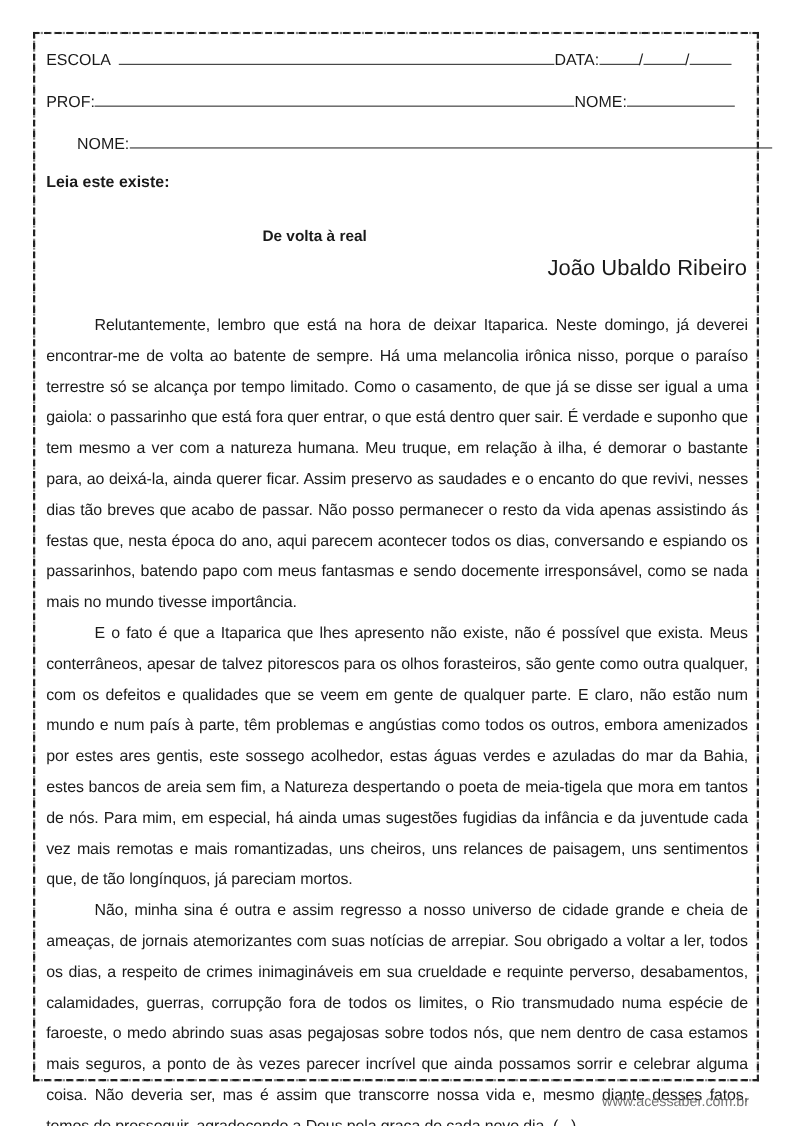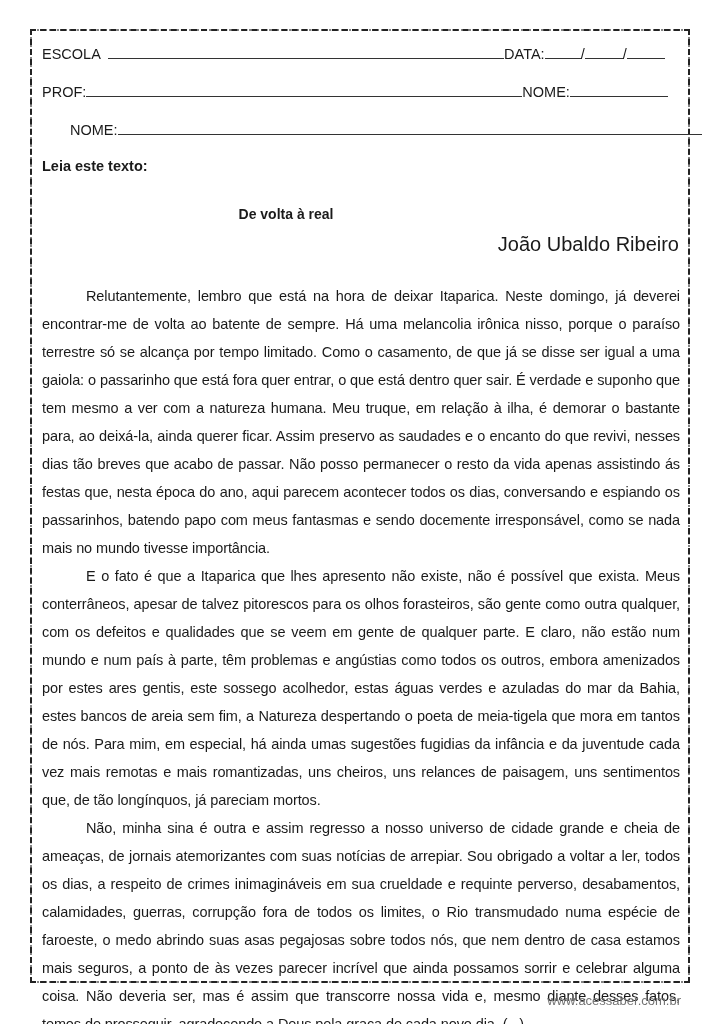--- a/index.html
+++ b/index.html
@@ -31,21 +31,21 @@
 </div>
 
 <div class="row" style="top:82px;">
   <span>PROF:</span><span class="field-line" style="width:436px;"></span><span>NOME:</span><span class="field-line" style="width:98px;"></span>
 </div>
 
 <div class="row" style="top:120px;margin-left:28px;">
   <span>NOME:</span><span class="field-line" style="width:584px;"></span>
 </div>
 
-<div class="lead">Leia este texto:</div>
+<div class="lead">Leia este existe:</div>
 
 <div class="title">De volta à real</div>
 <div class="author">João Ubaldo Ribeiro</div>
 
 <div class="body-text">
   <p>Relutantemente, lembro que está na hora de deixar Itaparica. Neste domingo, já deverei encontrar-me de volta ao batente de sempre. Há uma melancolia irônica nisso, porque o paraíso terrestre só se alcança por tempo limitado. Como o casamento, de que já se disse ser igual a uma gaiola: o passarinho que está fora quer entrar, o que está dentro quer sair. É verdade e suponho que tem mesmo a ver com a natureza humana. Meu truque, em relação à ilha, é demorar o bastante para, ao deixá-la, ainda querer ficar. Assim preservo as saudades e o encanto do que revivi, nesses dias tão breves que acabo de passar. Não posso permanecer o resto da vida apenas assistindo ás festas que, nesta época do ano, aqui parecem acontecer todos os dias, conversando e espiando os passarinhos, batendo papo com meus fantasmas e sendo docemente irresponsável, como se nada mais no mundo tivesse importância.</p>
   <p>E o fato é que a Itaparica que lhes apresento não existe, não é possível que exista. Meus conterrâneos, apesar de talvez pitorescos para os olhos forasteiros, são gente como outra qualquer, com os defeitos e qualidades que se veem em gente de qualquer parte. E claro, não estão num mundo e num país à parte, têm problemas e angústias como todos os outros, embora amenizados por estes ares gentis, este sossego acolhedor, estas águas verdes e azuladas do mar da Bahia, estes bancos de areia sem fim, a Natureza despertando o poeta de meia-tigela que mora em tantos de nós. Para mim, em especial, há ainda umas sugestões fugidias da infância e da juventude cada vez mais remotas e mais romantizadas, uns cheiros, uns relances de paisagem, uns sentimentos que, de tão longínquos, já pareciam mortos.</p>
   <p>Não, minha sina é outra e assim regresso a nosso universo de cidade grande e cheia de ameaças, de jornais atemorizantes com suas notícias de arrepiar. Sou obrigado a voltar a ler, todos os dias, a respeito de crimes inimagináveis em sua crueldade e requinte perverso, desabamentos, calamidades, guerras, corrupção fora de todos os limites, o Rio transmudado numa espécie de faroeste, o medo abrindo suas asas pegajosas sobre todos nós, que nem dentro de casa estamos mais seguros, a ponto de às vezes parecer incrível que ainda possamos sorrir e celebrar alguma coisa. Não deveria ser, mas é assim que transcorre nossa vida e, mesmo diante desses fatos, temos de prosseguir, agradecendo a Deus pela graça de cada novo dia. (...)</p>
 </div>
 

